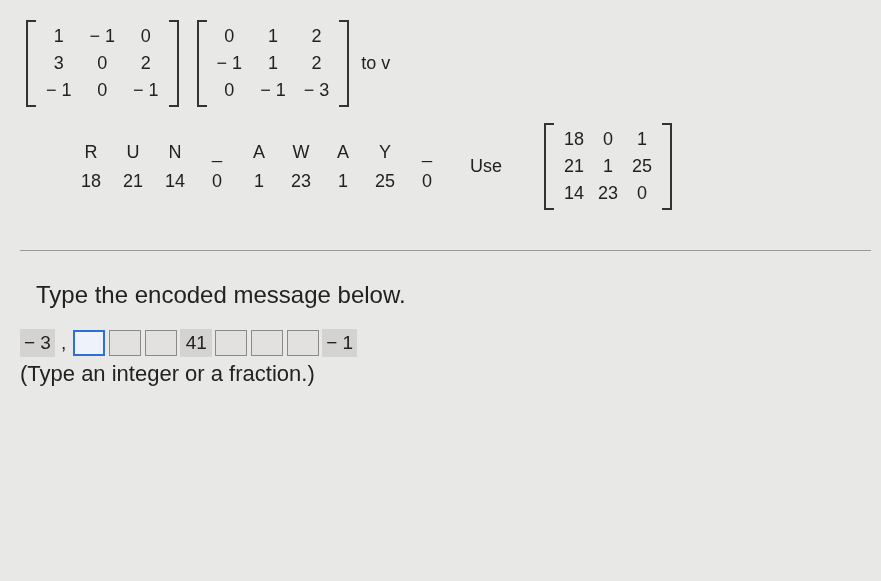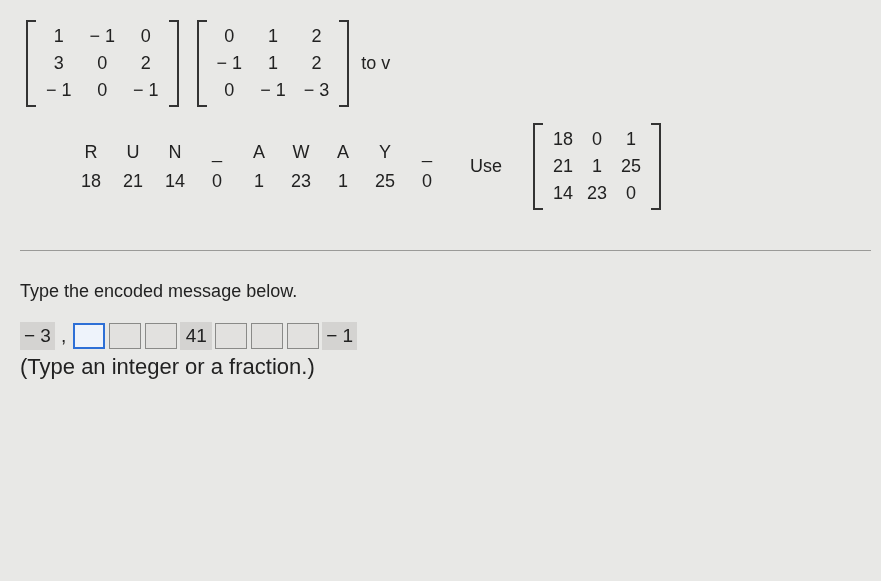--- a/index.html
+++ b/index.html
@@ -74,30 +74,31 @@
       grid-template-rows: auto auto;
       grid-auto-flow: column;
       gap: 8px 20px;
       text-align: center;
       margin-right: 10px;
     }
     .letter-table .cell {
       min-width: 22px;
     }
     .use-text {
-      margin: 0 21px 0 18px;
+      margin: 0 32px 0 18px;
     }
     hr.divider {
       border: none;
       border-top: 1px solid #9a9a98;
       margin: 40px 0 30px 0;
     }
     .instr {
-      font-size: 18px;
+      font-size: 24px;
       margin-bottom: 20px;
+      margin-left: 16px;
     }
     .answer-row {
       display: flex;
       align-items: center;
       gap: 2px;
       font-size: 19px;
     }
     .filled-box {
       display: inline-block;
       min-width: 32px;

